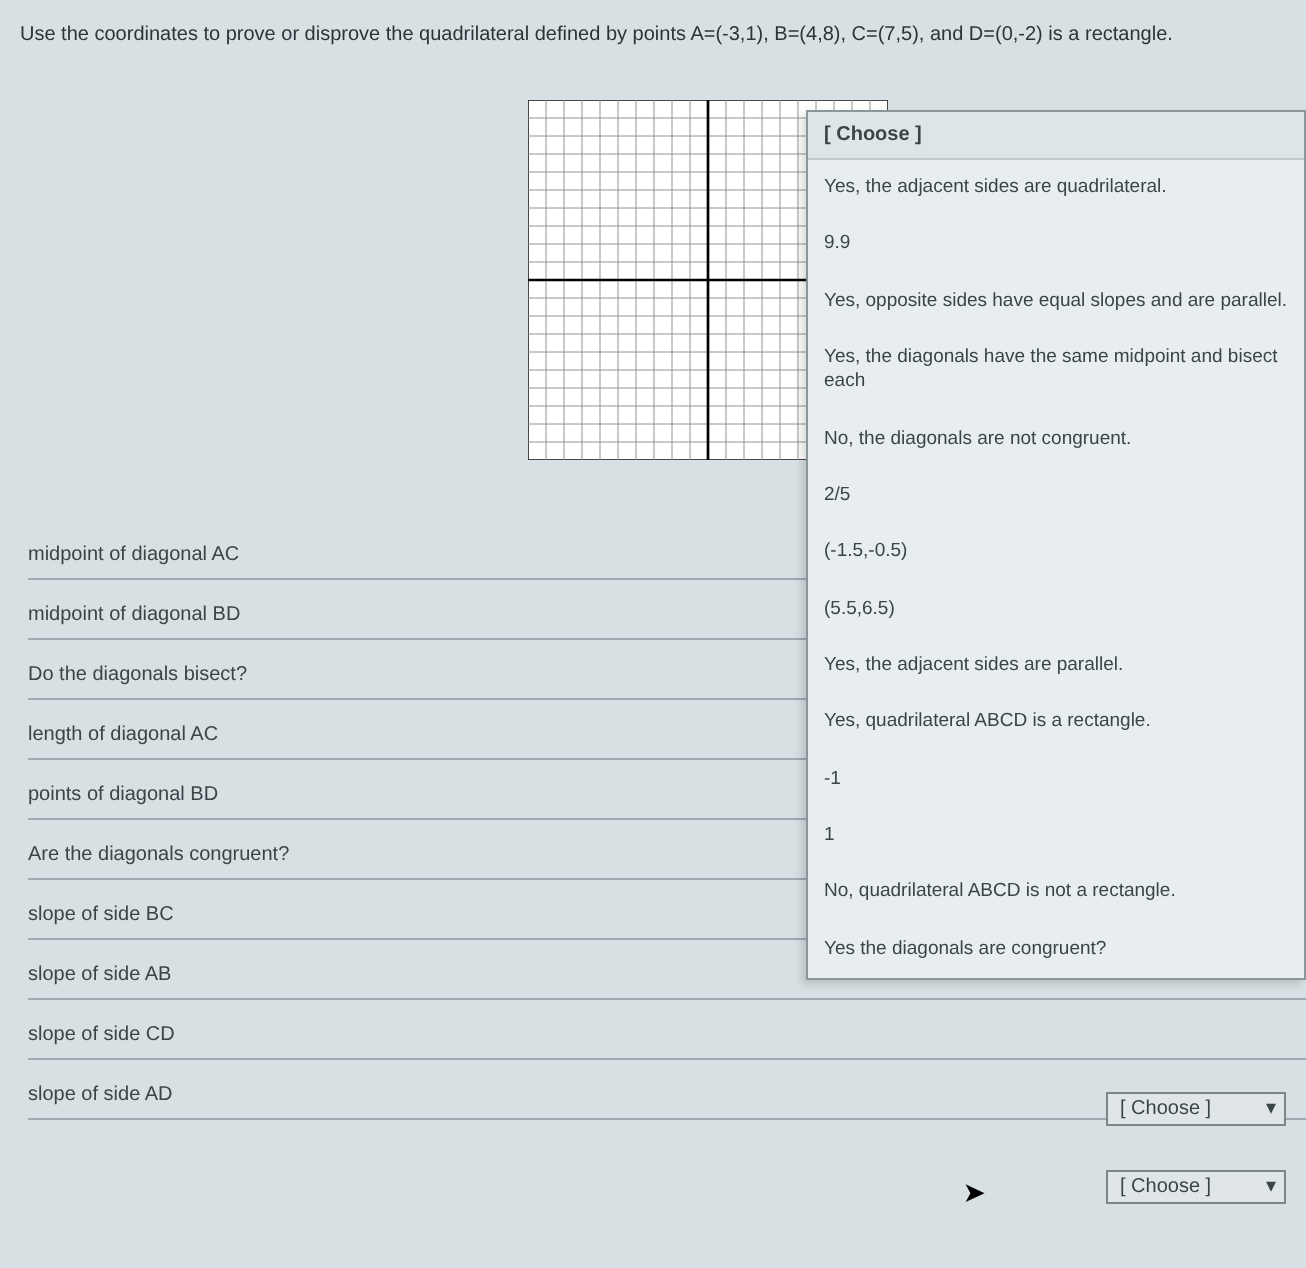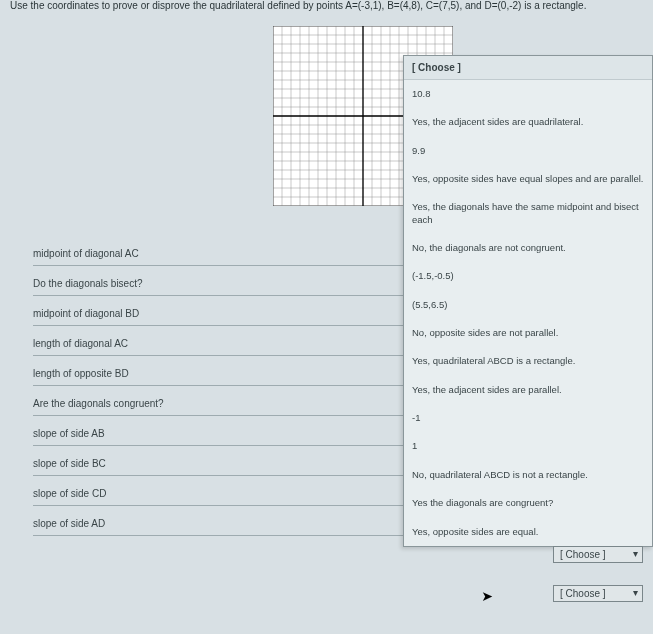--- a/index.html
+++ b/index.html
@@ -7,31 +7,31 @@
       width: 653px;
       height: 634px;
       background: #d8e0e4;
       font-family: Arial, sans-serif;
       font-size: 10px;
       color: #3a4548;
       position: relative;
       overflow: hidden;
     }
     .question-text {
-      padding: 0 10px;
+      padding: 12px 10px;
       font-size: 10px;
       color: #2a3538;
     }
     .main-area {
       display: flex;
       gap: 10px;
     }
     .left-col {
       flex: 1;
-      padding-left: 33px;
+      padding-left: 14px;
     }
     .grid-container {
       display: flex;
       justify-content: center;
       margin: 15px 0 30px 40px;
     }
     .grid-svg {
       background: #fff;
     }
     .prompts {
@@ -149,55 +149,53 @@
             <line x1="0" y1="180" x2="200" y2="180"></line>
             <line x1="0" y1="190" x2="200" y2="190"></line>
         </g>
         <line x1="100" y1="0" x2="100" y2="200" stroke="#000" stroke-width="1.5"></line>
         <line x1="0" y1="100" x2="200" y2="100" stroke="#000" stroke-width="1.5"></line>
       </svg>
     </div>
 
     <div class="prompts">
       <div class="prompt-row">midpoint of diagonal AC</div>
+      <div class="prompt-row">midpoint of diagonal BD</div>
       <div class="prompt-row">Do the diagonals bisect?</div>
-      <div class="prompt-row">midpoint of diagonal BD</div>
       <div class="prompt-row">length of diagonal AC</div>
-      <div class="prompt-row">length of opposite BD</div>
+      <div class="prompt-row">points of diagonal BD</div>
       <div class="prompt-row">Are the diagonals congruent?</div>
+      <div class="prompt-row">slope of side BC</div>
       <div class="prompt-row">slope of side AB</div>
-      <div class="prompt-row">slope of side BC</div>
       <div class="prompt-row">
         <span>slope of side CD</span>
       </div>
       <div class="prompt-row">
         <span>slope of side AD</span>
       </div>
     </div>
   </div>
 </div>
 
 <div class="dropdown-panel">
   <div class="dropdown-header">[ Choose ]</div>
-  <div class="dropdown-option">10.8</div>
   <div class="dropdown-option">Yes, the adjacent sides are quadrilateral.</div>
   <div class="dropdown-option">9.9</div>
   <div class="dropdown-option">Yes, opposite sides have equal slopes and are parallel.</div>
   <div class="dropdown-option">Yes, the diagonals have the same midpoint and bisect each</div>
   <div class="dropdown-option">No, the diagonals are not congruent.</div>
+  <div class="dropdown-option">2/5</div>
   <div class="dropdown-option">(-1.5,-0.5)</div>
   <div class="dropdown-option">(5.5,6.5)</div>
-  <div class="dropdown-option">No, opposite sides are not parallel.</div>
+  <div class="dropdown-option">Yes, the adjacent sides are parallel.</div>
   <div class="dropdown-option">Yes, quadrilateral ABCD is a rectangle.</div>
-  <div class="dropdown-option">Yes, the adjacent sides are parallel.</div>
   <div class="dropdown-option">-1</div>
   <div class="dropdown-option">1</div>
   <div class="dropdown-option">No, quadrilateral ABCD is not a rectangle.</div>
   <div class="dropdown-option">Yes the diagonals are congruent?</div>
-  <div class="dropdown-option">Yes, opposite sides are equal.</div>
 </div>
 
 <div class="bottom-selects">
   <div class="select-row">
     <span class="select-box">[ Choose ]</span>
   </div>
   <div class="select-row">
     <span class="select-box">[ Choose ]</span>
   </div>
 </div>

